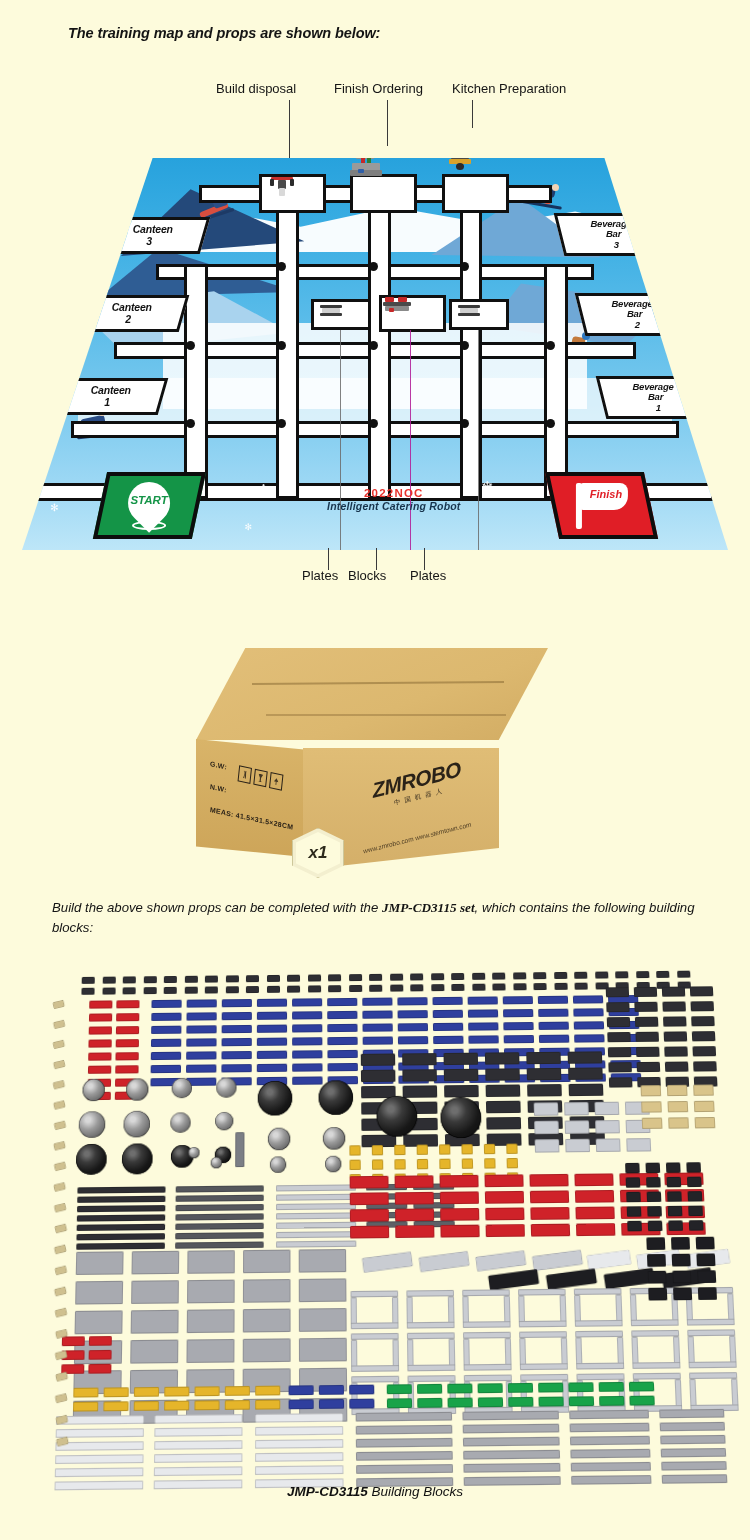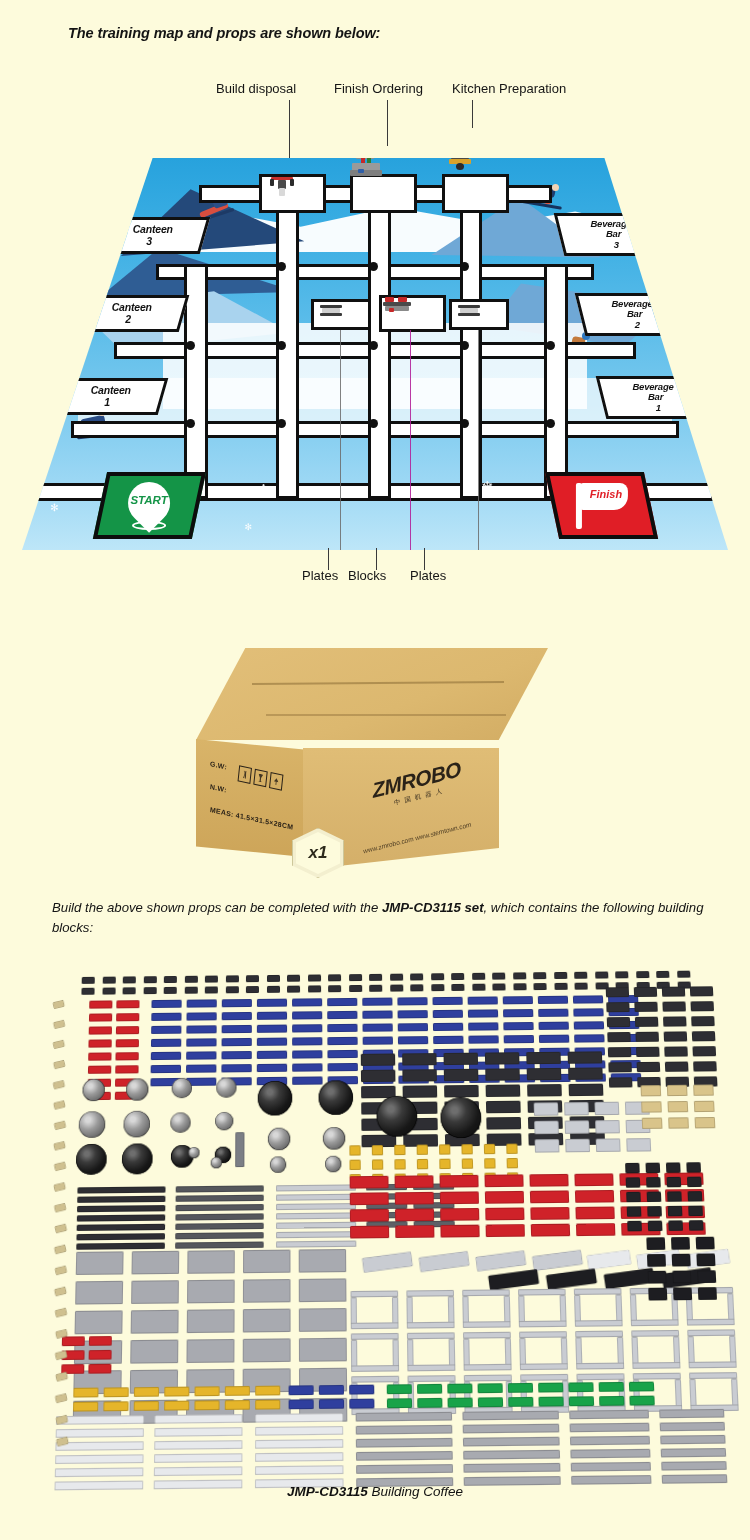--- a/index.html
+++ b/index.html
@@ -394,21 +394,21 @@
   
   .para {
     position: absolute;
     left: 52px; top: 898px;
     width: 660px;
     font-size: 13.2px;
     font-style: italic;
     line-height: 1.55;
     color: #141414;
   }
-  .para b { font-weight: bold; font-style: italic; }
+  .para b { font-weight: bold; font-style: italic; font-family: Liberation Serif, serif; }
 
   
   #parts-stage {
     position: absolute;
     left: 0; top: 968px;
     width: 750px; height: 520px;
   }
   .parts-board {
     position: absolute;
     left: 30px; top: 0;
@@ -622,20 +622,24 @@
       </div>
 
       <div class="tile finish" style="left:75%; top:80%; width:14%; height:17%;">
         <div class="finish-flag">
           <div class="pole"></div>
           <div class="cloth"></div>
           <div class="cloth-txt">Finish</div>
         </div>
       </div>
 
+      <div class="board-brand" style="left:38.5%; top:84%;">
+        <div class="line1">2022NOC</div>
+        <div class="line2">Intelligent Catering Robot</div>
+      </div>
 
       <div class="snowflake" style="left:33.5%; top:83%;">✻</div>
       <div class="snowflake" style="left:31.5%; top:93%; font-size:9px;">✻</div>
       <div class="snowflake" style="left:65%; top:82%; font-size:15px;">❄</div>
       <div class="snowflake" style="left:4%; top:88%; font-size:10px;">✻</div>
     </div>
   </div>
 </div>
 
 <div class="leader-line" style="left:328px; top:548px; height:22px;"></div>
@@ -1314,13 +1318,13 @@
       <div class="pc stud" style="position: absolute; left: 33px; top: 330px; width: 11px; height: 7px; background: rgb(207, 192, 143); transform: rotate(-14deg);"></div>
       <div class="pc stud" style="position: absolute; left: 33.6px; top: 350px; width: 11px; height: 7px; background: rgb(207, 192, 143); transform: rotate(-14deg);"></div>
       <div class="pc stud" style="position: absolute; left: 34.2px; top: 370px; width: 11px; height: 7px; background: rgb(207, 192, 143); transform: rotate(-14deg);"></div>
       <div class="pc stud" style="position: absolute; left: 34.8px; top: 390px; width: 11px; height: 7px; background: rgb(207, 192, 143); transform: rotate(-14deg);"></div>
       <div class="pc stud" style="position: absolute; left: 35.4px; top: 410px; width: 11px; height: 7px; background: rgb(207, 192, 143); transform: rotate(-14deg);"></div>
       <div class="pc stud" style="position: absolute; left: 36px; top: 430px; width: 11px; height: 7px; background: rgb(207, 192, 143); transform: rotate(-14deg);"></div>
       <div class="pc stud" style="position: absolute; left: 36.6px; top: 450px; width: 11px; height: 7px; background: rgb(207, 192, 143); transform: rotate(-14deg);"></div>
     </div>
 </div>
 
-<div class="caption"><b>JMP-CD3115</b><span> Building Coffee</span></div>
+<div class="caption"><b>JMP-CD3115</b><span> Building Blocks</span></div>
 
 </body></html>

